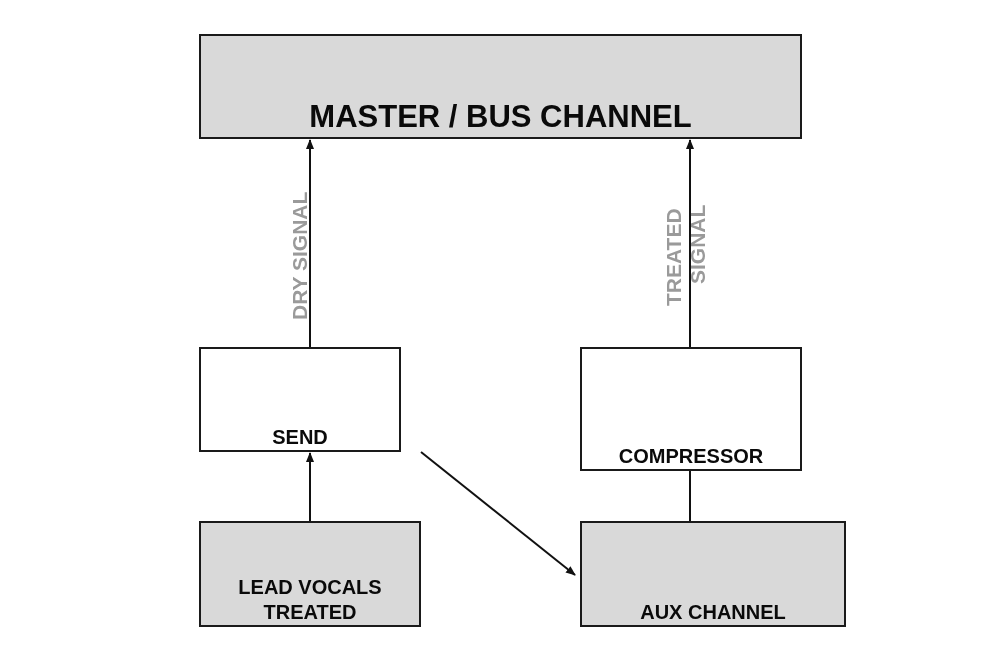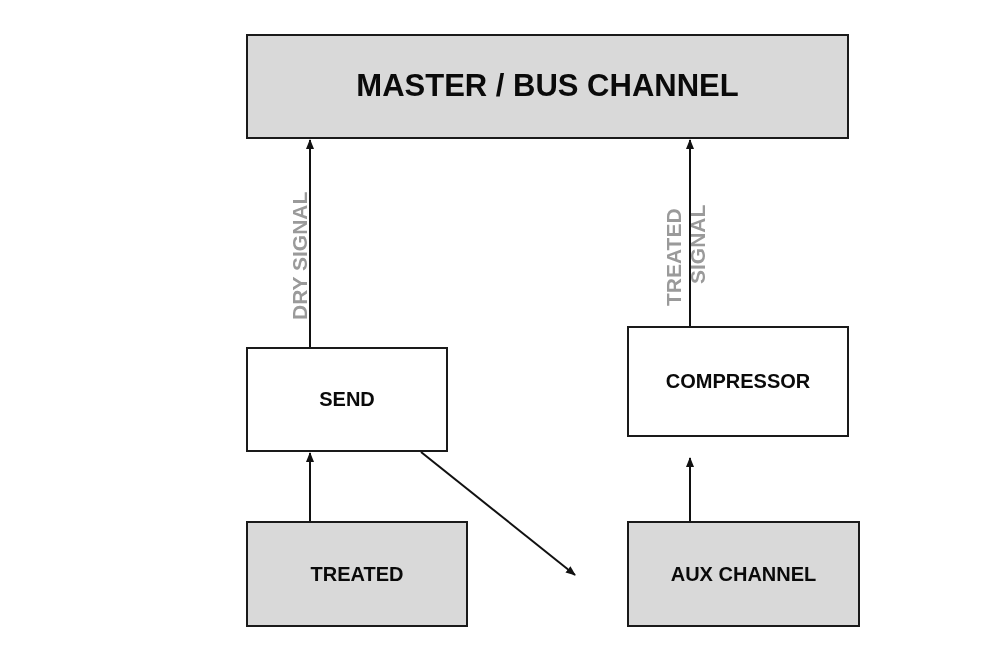--- a/index.html
+++ b/index.html
@@ -1,28 +1,28 @@
 <!DOCTYPE html>
 <html><head>
 <meta charset="utf-8">
 <style>
   html, body { margin: 0; padding: 0; background: #ffffff; }
   body { width: 1000px; height: 667px; position: relative; overflow: hidden;
          font-family: "Liberation Sans", sans-serif; }
   .box { position: absolute; box-sizing: border-box; border: 2px solid #1a1a1a;
-         display: flex; align-items: center; justify-content: center; text-align: center;
-         color: #0a0a0a; font-weight: bold; margin-left: 47px; }
+         display: flex; align-items: flex-end; justify-content: center; text-align: center;
+         color: #0a0a0a; font-weight: bold; }
   .gray { background: #d9d9d9; }
   .white { background: #ffffff; }
   .box span { display: block; line-height: 1.25; }
   #master { left: 199px; top: 34px; width: 603px; height: 105px; font-size: 31px; }
   #send { left: 199px; top: 347px; width: 202px; height: 105px; font-size: 20px; }
-  #comp { left: 580px; top: 326px; width: 222px; height: 111px; font-size: 20px; }
+  #comp { left: 580px; top: 347px; width: 222px; height: 124px; font-size: 20px; }
   #lead { left: 199px; top: 521px; width: 222px; height: 106px; font-size: 20px; }
-  #aux  { left: 580px; top: 521px; width: 233px; height: 106px; font-size: 20px; }
+  #aux  { left: 580px; top: 521px; width: 266px; height: 106px; font-size: 20px; }
   svg#arrows { position: absolute; left: 0; top: 0; }
   .vlabel { position: absolute; color: #9a9a9a; font-weight: bold; font-size: 21px;
             transform: rotate(-90deg); transform-origin: center center; white-space: nowrap;
             line-height: 1.15; text-align: left; }
   #dry { left: 230px; top: 238px; width: 140px; height: 24px; }
   #treated { left: 632px; top: 226px; width: 110px; height: 50px; }
 </style>
 </head>
 <body>
 
@@ -46,20 +46,21 @@
 <div id="send" class="box white">
   <span>SEND</span>
 </div>
 
 <div id="comp" class="box white">
   <span>COMPRESSOR</span>
 </div>
 
 <div id="lead" class="box gray">
   <div>
+    <span>LEAD VOCALS</span>
     <span>TREATED</span>
   </div>
 </div>
 
 <div id="aux" class="box gray">
   <span>AUX CHANNEL</span>
 </div>
 
 <div id="dry" class="vlabel">
   <span>DRY SIGNAL</span>

